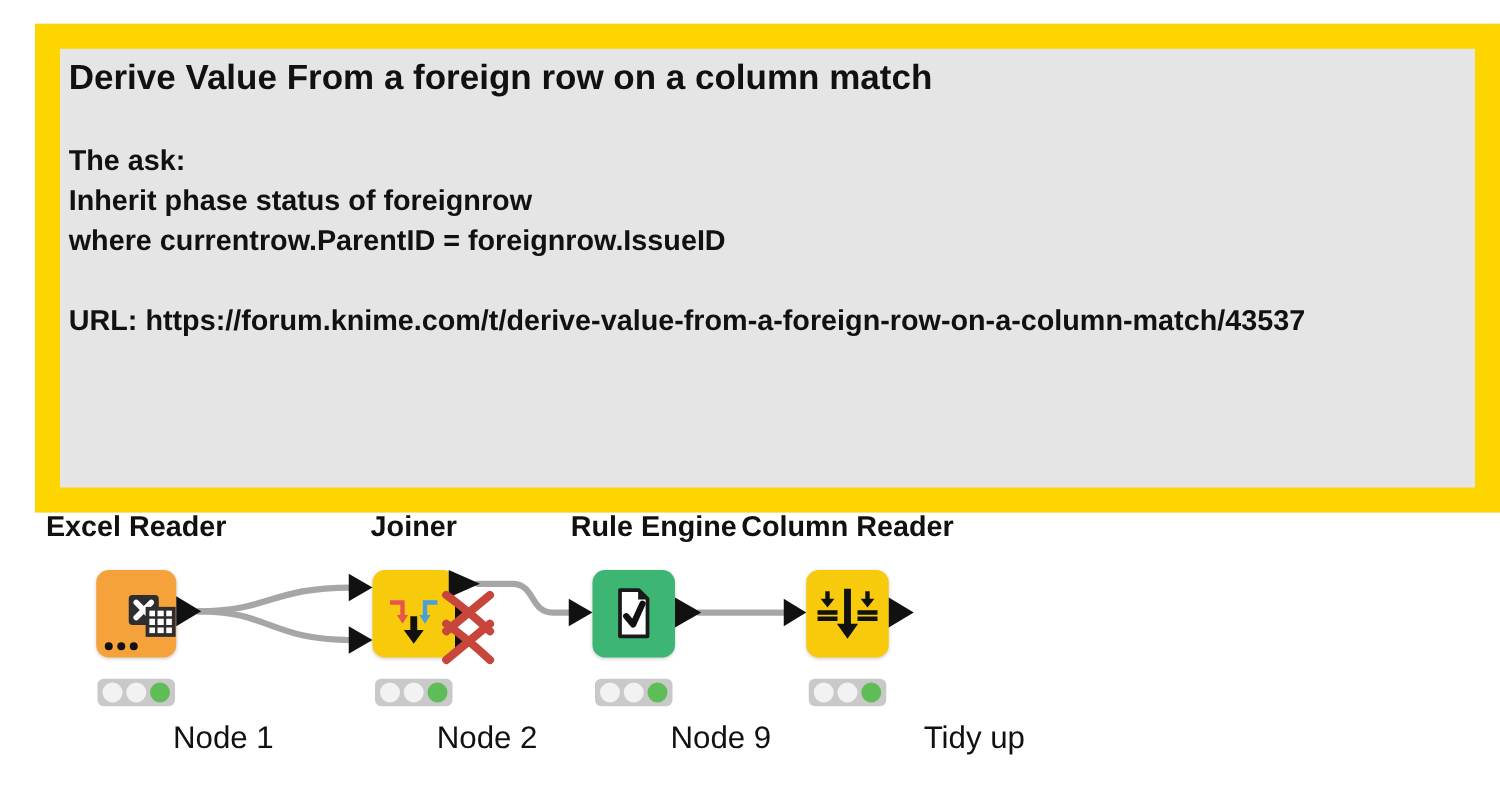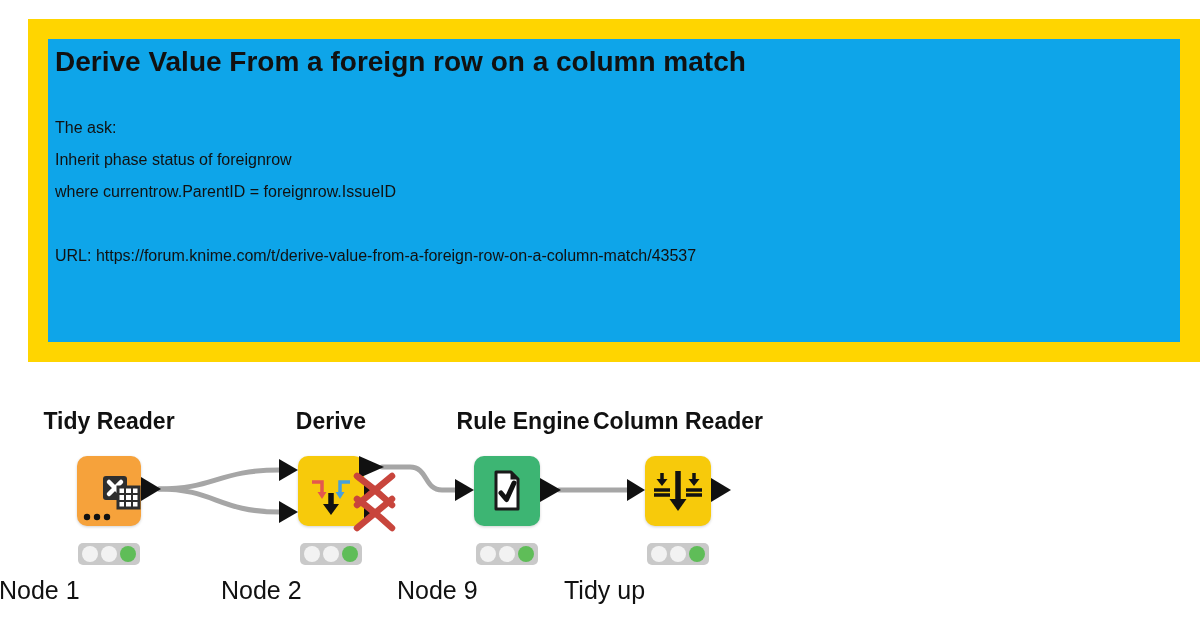--- a/index.html
+++ b/index.html
@@ -4,42 +4,42 @@
 <style>
   html,body{margin:0;padding:0;}
   body{
     width:1200px;height:630px;position:relative;overflow:hidden;
     background:#ffffff;
     font-family:"Liberation Sans", sans-serif;
     color:#111;
   }
   
   .annotation{
-    position:absolute;left:28px;top:19px;width:1172px;height:343px;
-    box-sizing:border-box;border:20px solid #FFD500;background:#0ea5e9;
+    position:absolute;left:28px;top:19px;width:1172px;height:391px;
+    box-sizing:border-box;border:20px solid #FFD500;background:#e5e5e5;
     padding:5px 14px 0 7px;
   }
   .ann-title{font-size:28px;line-height:36px;font-weight:bold;}
-  .ann-body{font-size:16px;line-height:32px;margin-top:32px;white-space:pre-line;}
+  .ann-body{font-size:23px;line-height:32px;margin-top:32px;white-space:pre-line;font-weight:bold;}
 
   
   .wire-layer,.port-layer{position:absolute;left:0;top:0;}
   .wire-layer{z-index:1;}
   .port-layer{z-index:3;}
   .node-square{
     position:absolute;top:456px;height:70px;border-radius:10px;z-index:2;
     box-shadow:0 1px 3px rgba(0,0,0,.18);
   }
   .node-square svg{position:absolute;left:0;top:0;}
   .node-title{
     position:absolute;top:408px;width:220px;text-align:center;
     font-size:23px;font-weight:bold;line-height:26px;z-index:2;
   }
   .node-label{
-    position:absolute;top:576px;width:220px;text-align:left;
+    position:absolute;top:576px;width:220px;text-align:right;
     font-size:25px;line-height:28px;z-index:2;
   }
   .traffic{
     position:absolute;top:543px;width:62px;height:22px;border-radius:5px;
     display:flex;align-items:center;gap:3px;padding-left:4px;box-sizing:border-box;z-index:2;
   }
   .traffic .dot{width:16px;height:16px;border-radius:50%;display:block;}
 </style>
 </head>
 <body>
@@ -53,22 +53,22 @@
 URL: https://forum.knime.com/t/derive-value-from-a-foreign-row-on-a-column-match/43537</div>
 </div>
 
 <svg class="wire-layer" width="1200" height="630" viewBox="0 0 1200 630">
   <path d="M159 489 C 215 489 218 470 280 470" fill="none" stroke-width="5" stroke-linecap="round" style="stroke: rgb(166, 166, 166);"></path>
   <path d="M159 489 C 215 489 218 512 280 512" fill="none" stroke-width="5" stroke-linecap="round" style="stroke: rgb(166, 166, 166);"></path>
   <path d="M382 467 H410 C 428 467 424 490 442 490 H456" fill="none" stroke-width="5" stroke-linecap="round" style="stroke: rgb(166, 166, 166);"></path>
   <path d="M559 490 H627" fill="none" stroke-width="5" stroke-linecap="round" style="stroke: rgb(166, 166, 166);"></path>
 </svg>
 
-<div class="node-title" style="left:-1px">Tidy Reader</div>
-<div class="node-title" style="left:221px">Derive</div>
+<div class="node-title" style="left:-1px">Excel Reader</div>
+<div class="node-title" style="left:221px">Joiner</div>
 <div class="node-title" style="left:413px">Rule Engine</div>
 <div class="node-title" style="left:568px">Column Reader</div>
 
 <div class="node-square" style="left: 77px; width: 64px; background: rgb(246, 162, 59);">
   <svg width="64" height="70" viewBox="0 0 64 70">
     <rect x="26" y="20" width="24" height="24" rx="3" fill="#2E2E2E"></rect>
     <path d="M32 26 L44 38 M44 26 L32 38" stroke="#fff" stroke-width="4.5" stroke-linecap="round"></path>
     <rect x="41" y="31" width="21" height="21" fill="#fff" stroke="#2E2E2E" stroke-width="3"></rect>
     <path d="M48 31 V52 M55 31 V52 M41 38 H62 M41 45 H62" stroke="#2E2E2E" stroke-width="2"></path>
     <circle cx="10" cy="61" r="3.2" fill="#111"></circle>
@@ -145,15 +145,15 @@
   <span class="dot" style="background: rgb(242, 242, 242);"></span>
   <span class="dot" style="background: rgb(95, 189, 88);"></span>
 </div>
 <div class="traffic" style="left: 647px; background: rgb(201, 201, 201);">
   <span class="dot" style="background: rgb(242, 242, 242);"></span>
   <span class="dot" style="background: rgb(242, 242, 242);"></span>
   <span class="dot" style="background: rgb(95, 189, 88);"></span>
 </div>
 
 <div class="node-label" style="left:-1px">Node 1</div>
-<div class="node-label" style="left:221px">Node 2</div>
+<div class="node-label" style="left:210px">Node 2</div>
 <div class="node-label" style="left:397px">Node 9</div>
-<div class="node-label" style="left:564px">Tidy up</div>
+<div class="node-label" style="left:600px">Tidy up</div>
 
 </body></html>

